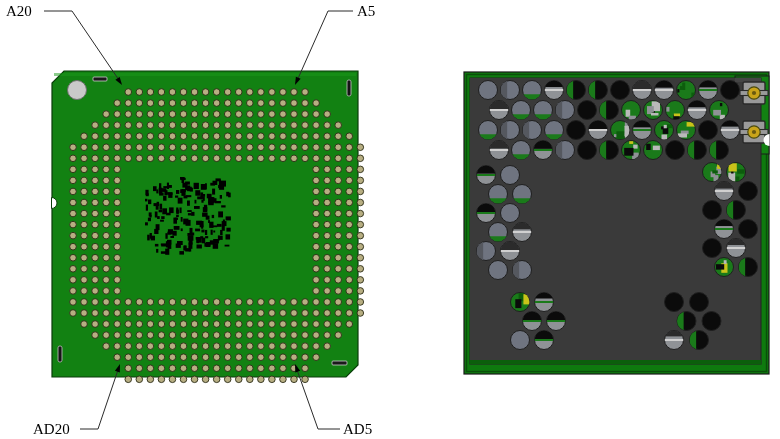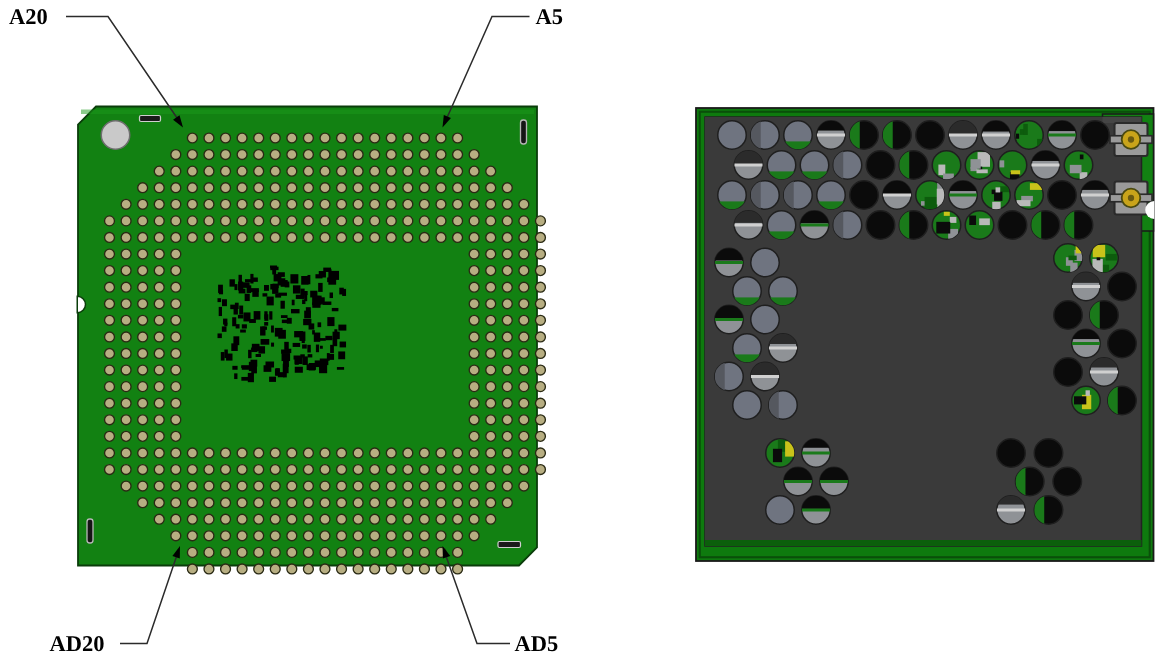--- a/index.html
+++ b/index.html
@@ -9,21 +9,20 @@
   }
   body {
     font-family: "Liberation Serif", serif;
   }
   #stage {
     position: relative;
     width: 780px;
     height: 439px;
     background: #ffffff;
     overflow: hidden;
-    font-weight: bold;
   }
   #stage svg {
     position: absolute;
     left: 0;
     top: 0;
   }
   .callout-text {
     font-family: "Liberation Serif", serif;
     font-size: 15px;
     fill: #000000;

